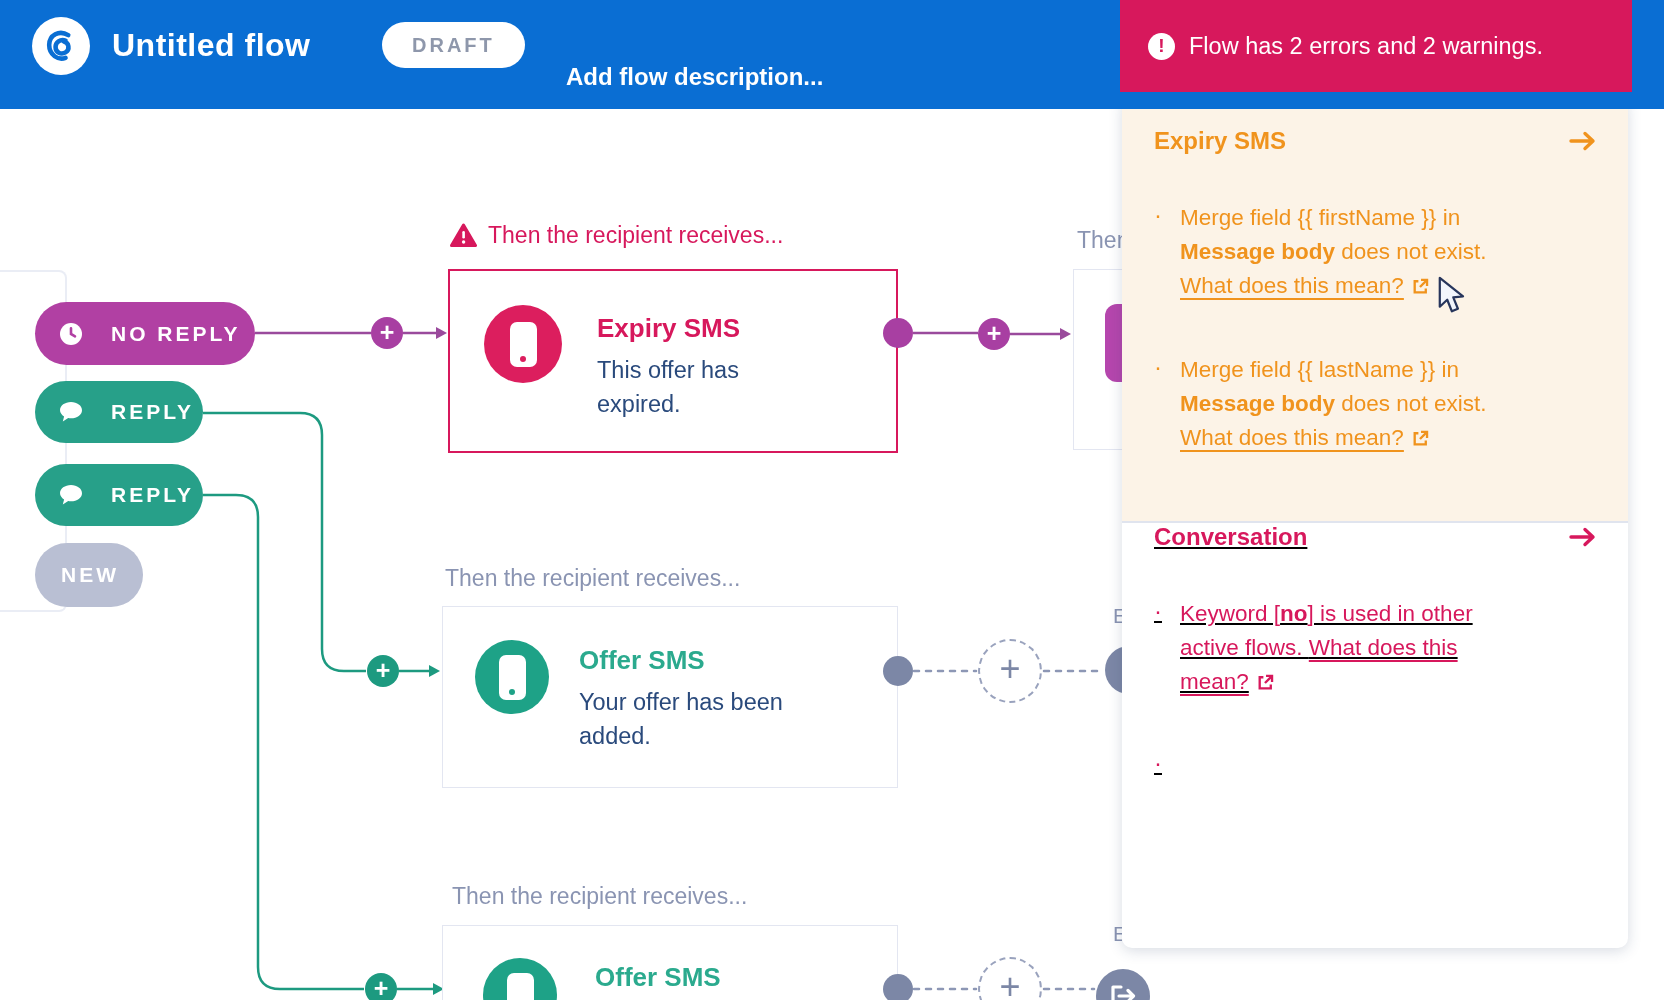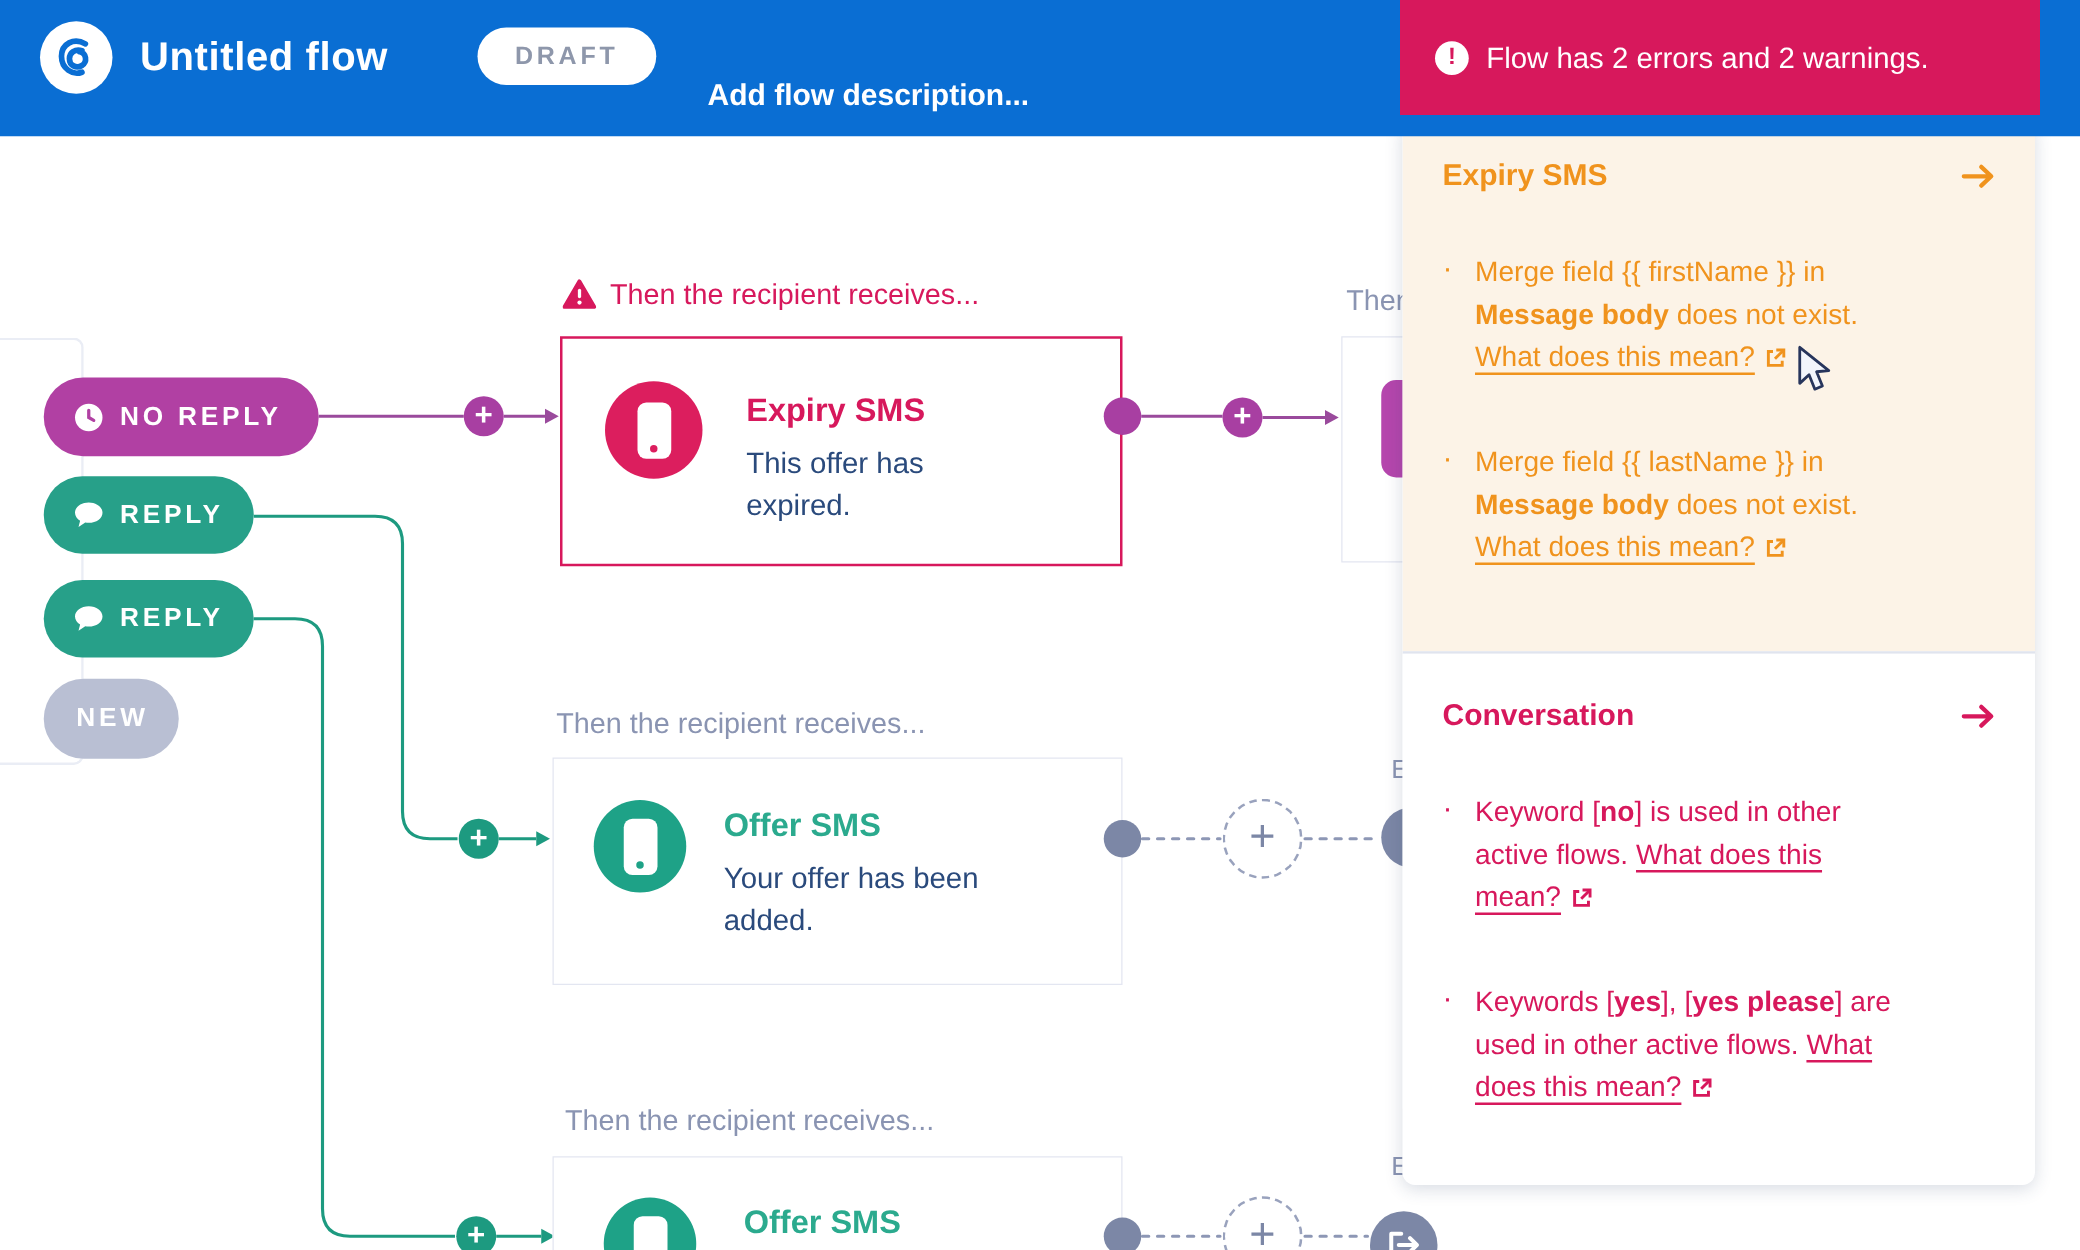--- a/index.html
+++ b/index.html
@@ -20,21 +20,21 @@
   .alert-ico { width:27px; height:27px; border-radius:50%; background:#ffffff; color:#d7185c; font-weight:bold; font-size:19px;
           display:flex; align-items:center; justify-content:center; flex:0 0 auto; }
   .alert-txt { color:#ffffff; font-size:23.5px; font-weight:normal; }
 
   
   .wires { position:absolute; left:0; top:0; z-index:1; }
   .faint-box { position:absolute; left:-40px; top:270px; width:107px; height:342px; border:2px solid #eaedf5;
           border-left:none; border-radius:0 8px 8px 0; z-index:0; }
 
   .pill { position:absolute; display:flex; align-items:center; color:#ffffff; font-weight:bold; font-size:21px;
-          letter-spacing:3px; border-radius:33px; padding-left:24px; gap:13px; z-index:3; }
+          letter-spacing:3px; border-radius:33px; padding-left:24px; gap:28px; z-index:3; }
   .pill-noreply { left:35px; top:302px; width:220px; height:63px; background:#b140a3; }
   .pill-reply1  { left:35px; top:381px; width:168px; height:62px; background:#27a089; }
   .pill-reply2  { left:35px; top:464px; width:168px; height:62px; background:#27a089; }
   .pill-new     { left:35px; top:543px; width:108px; height:64px; background:#b9bfd3; padding-left:26px; }
 
   .caption { position:absolute; color:#8a94b2; font-size:23px; z-index:2; white-space:nowrap; }
   .caption-error { color:#d7185c; display:flex; align-items:center; gap:11px; }
   .clip { overflow:hidden; }
 
   .node-card { position:absolute; background:#ffffff; border:1.5px solid #e3e6f1; z-index:2; }
@@ -51,21 +51,21 @@
   .plus-dashed { position:absolute; width:64px; height:64px; border-radius:50%; border:2px dashed #99a2bd; color:#7c87a6;
           font-size:36px; font-weight:300; display:flex; align-items:center; justify-content:center; z-index:4; background:transparent; padding-bottom:4px;}
   .exit-circle { position:absolute; border-radius:50%; background:#7c87a6; z-index:5; display:flex; align-items:center; justify-content:center; }
 
   
   .panel { position:absolute; left:1122px; top:97px; width:506px; height:851px; background:#ffffff; border-radius:10px;
           box-shadow:0 3px 14px rgba(40,60,100,.18); overflow:hidden; z-index:10; }
   .sect { padding:0 32px; }
   .sect-warn { height:424px; background:#fcf3e7; padding-top:30px; }
   .sect-divider { height:2px; background:#e0e4ee; }
-  .sect-err { padding-top:36px; background:#ffffff; }
+  .sect-err { background:#ffffff;text-decoration:underline; }
   .sect-head { display:flex; align-items:center; justify-content:space-between; }
   .sect-title { font-size:24px; font-weight:bold; }
   .warn-c { color:#f0931d; } .err-c { color:#d7185c; }
   .issue { display:flex; margin-top:50px; }
   .issue.first { margin-top:46px; }
   .bullet { width:26px; font-size:24px; flex:0 0 auto; }
   .issue-text { width:350px; font-size:22.5px; line-height:34px; }
   .sect-warn .bullet, .sect-warn .issue-text { color:#f0931d; }
   .sect-err .bullet, .sect-err .issue-text { color:#d7185c; }
   .issue-text strong { font-weight:bold;text-align:center; }
@@ -232,25 +232,20 @@
       <div class="issue first">
         <span class="bullet">·</span>
         <p class="issue-text"><span>Keyword [</span><strong>no</strong><span>] is used in other active flows. </span><a class="link">What does this mean?</a><svg class="ext" width="19" height="19" viewBox="0 0 18 18">
               <path d="M7 4 H3.5 V14.5 H14 V11" fill="none" stroke="#d7185c" stroke-width="2.2"></path>
               <path d="M9.5 2.8 H15.2 V8.5" fill="none" stroke="#d7185c" stroke-width="2.2"></path>
               <path d="M15 3 L8.5 9.5" fill="none" stroke="#d7185c" stroke-width="2.2"></path>
             </svg></p>
       </div>
       <div class="issue">
         <span class="bullet">·</span>
-        <p class="issue-text"><span>Keywords [</span><strong>yes</strong><span>], [</span><strong>yes please</strong><span>] are used in other active flows. </span><a class="link">What does this mean?</a><svg class="ext" width="19" height="19" viewBox="0 0 18 18">
-              <path d="M7 4 H3.5 V14.5 H14 V11" fill="none" stroke="#d7185c" stroke-width="2.2"></path>
-              <path d="M9.5 2.8 H15.2 V8.5" fill="none" stroke="#d7185c" stroke-width="2.2"></path>
-              <path d="M15 3 L8.5 9.5" fill="none" stroke="#d7185c" stroke-width="2.2"></path>
-            </svg></p>
       </div>
     </div>
   </div>
 
   <div class="topbar">
     <div class="logo">
       <svg width="40" height="40" viewBox="0 0 44 44">
         <path d="M30 10 C 20 4, 9 10, 9 21 C 9 32, 19 38, 27 35" fill="none" stroke="#0a6ed3" stroke-width="5" stroke-linecap="round"></path>
         <path d="M27 16 C 21 14, 16 18, 16 23 C 16 29, 22 32, 27 29 C 32 26, 31 18, 25 17" fill="none" stroke="#0a6ed3" stroke-width="5" stroke-linecap="round"></path>
       </svg>

